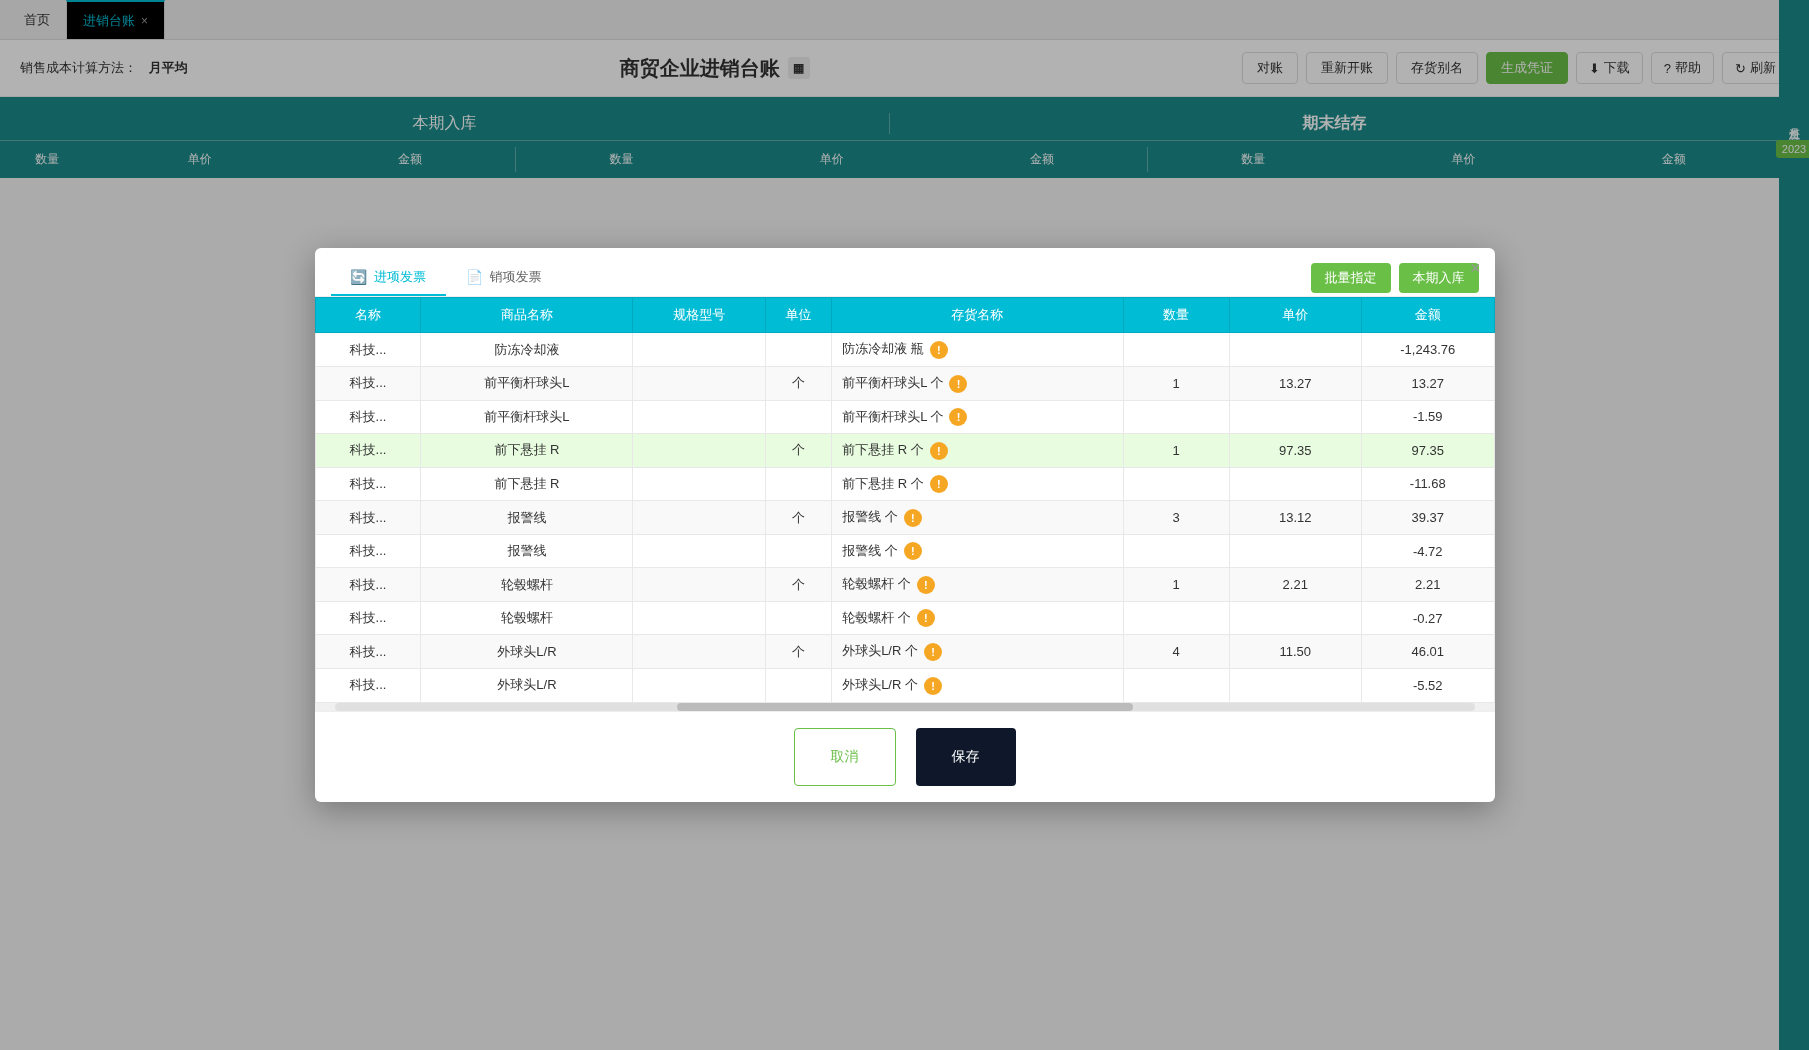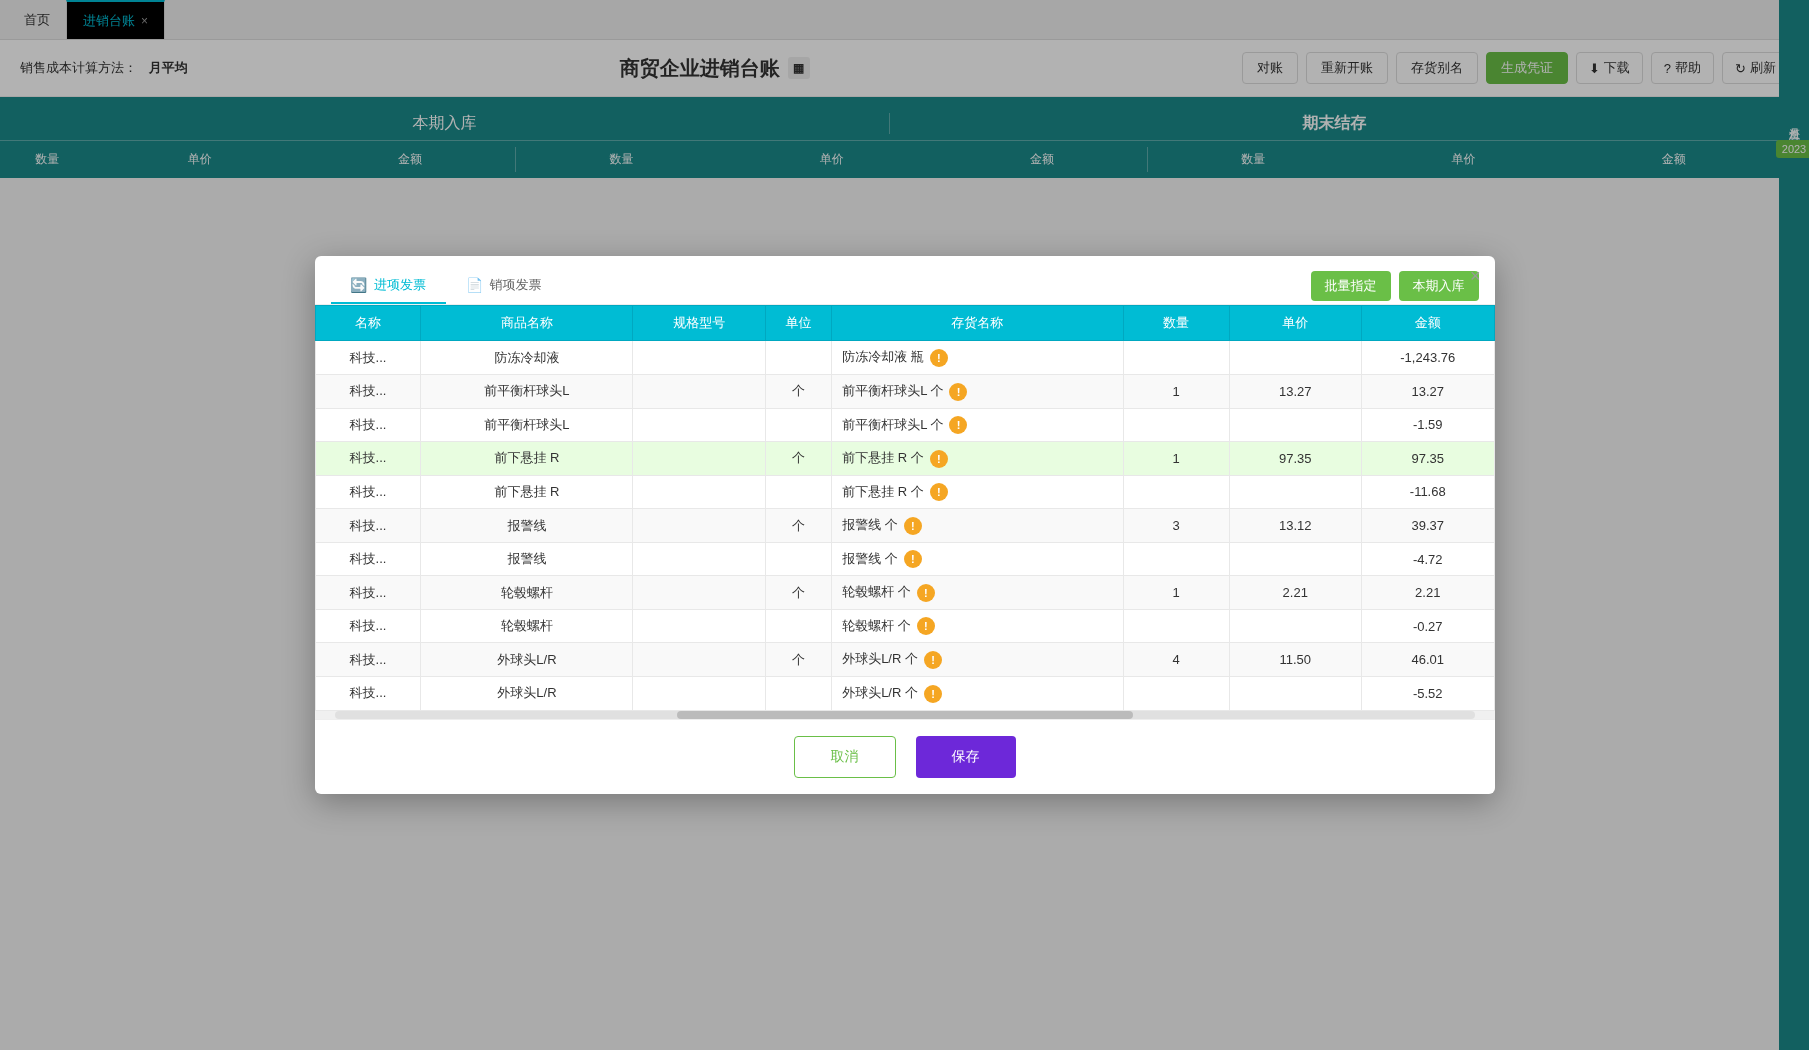--- a/index.html
+++ b/index.html
@@ -97,21 +97,21 @@
     }
     .text-left { text-align: left; }
     .text-right { text-align: right; }
 
     
     .dialog-footer {
       display: flex; justify-content: center; gap: 20px; padding: 16px;
       border-top: 1px solid #eee;
     }
     .btn-cancel { padding: 8px 36px; border: 1px solid #6abf47; background: #fff; color: #6abf47; border-radius: 4px; cursor: pointer; font-size: 14px; }
-    .btn-save { padding: 12px 36px; background: #6d28d9; color: #fff; border: none; border-radius: 4px; cursor: pointer; font-size: 14px; }
+    .btn-save { padding: 20px 36px; background: #0f172a; color: #fff; border: none; border-radius: 4px; cursor: pointer; font-size: 14px; }
 
     
     .scrollbar-hint { height: 8px; background: #f0f0f0; }
 
     
     .right-sidebar {
       position: fixed; right: 0; top: 0; bottom: 0; width: 30px;
       background: #1a8a8a; display: flex; flex-direction: column; align-items: center;
       padding-top: 120px; gap: 20px; font-size: 11px; color: #fff;
     }

